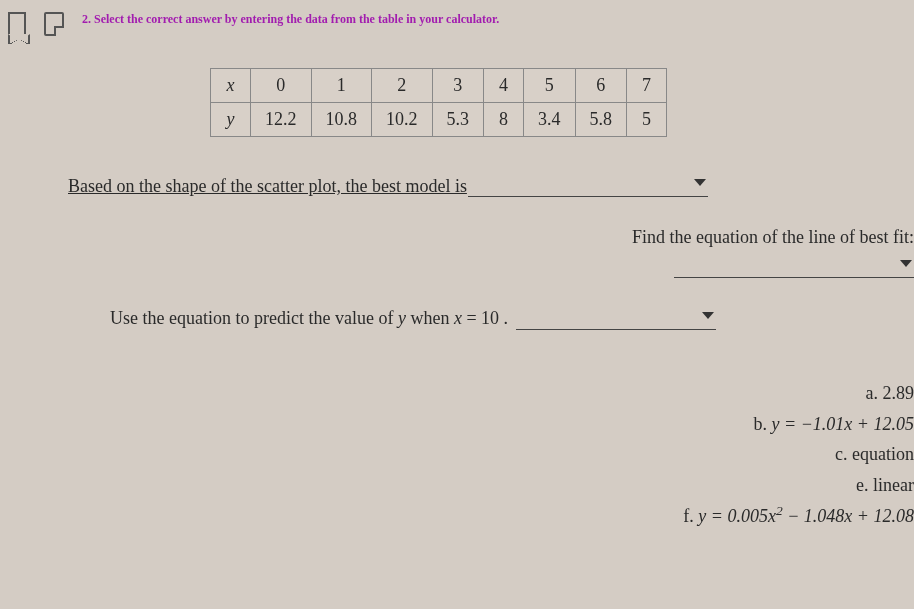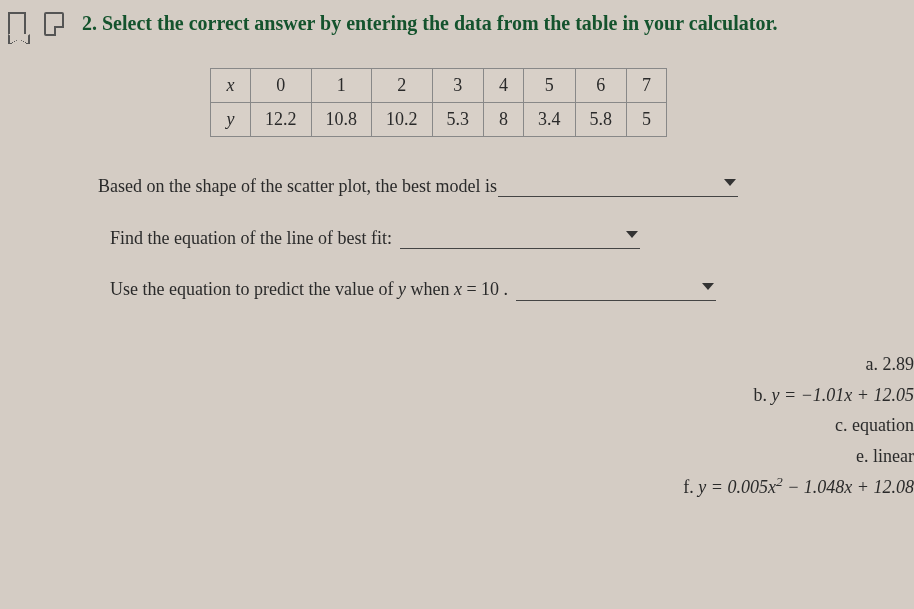--- a/index.html
+++ b/index.html
@@ -64,22 +64,22 @@
       right: -2px;
       bottom: -2px;
       width: 8px;
       height: 8px;
       background: #d4ccc4;
       border-top: 2px solid #555;
       border-left: 2px solid #555;
     }
     .question-title {
       font-weight: bold;
-      font-size: 20px;
-      color: #14532d;
+      font-size: 12px;
+      color: #a21caf;
     }
     .table-container {
       margin: 32px 0 0 210px;
       display: inline-block;
     }
     table {
       border-collapse: collapse;
       background: #d8d0c8;
     }
     td {
@@ -89,32 +89,34 @@
       font-size: 18px;
       min-width: 40px;
       height: 32px;
     }
     td.label {
       font-style: italic;
       font-family: 'Times New Roman', serif;
       width: 40px;
     }
     .prompt-line {
-      margin: 34px 0 0 98px;
+      margin: 34px 0 0 68px;
       font-size: 18px;
       display: flex;
       align-items: flex-end;
       gap: 1px;
+      text-decoration: underline;
     }
     .prompt-line2 {
       margin: 30px 0 0 110px;
       font-size: 18px;
       display: flex;
       align-items: flex-end;
       gap: 8px;
+      flex-direction: column;
     }
     .prompt-line3 {
       margin: 30px 0 0 110px;
       font-size: 18px;
       display: flex;
       align-items: flex-start;
       gap: 8px;
     }
     .blank {
       display: inline-block;

